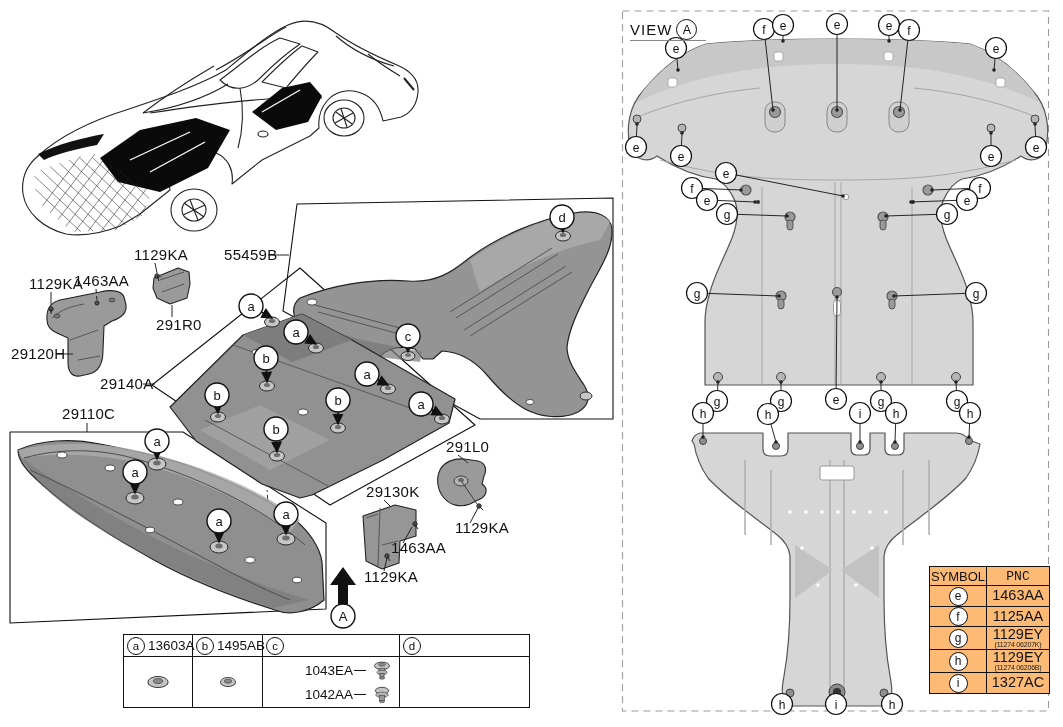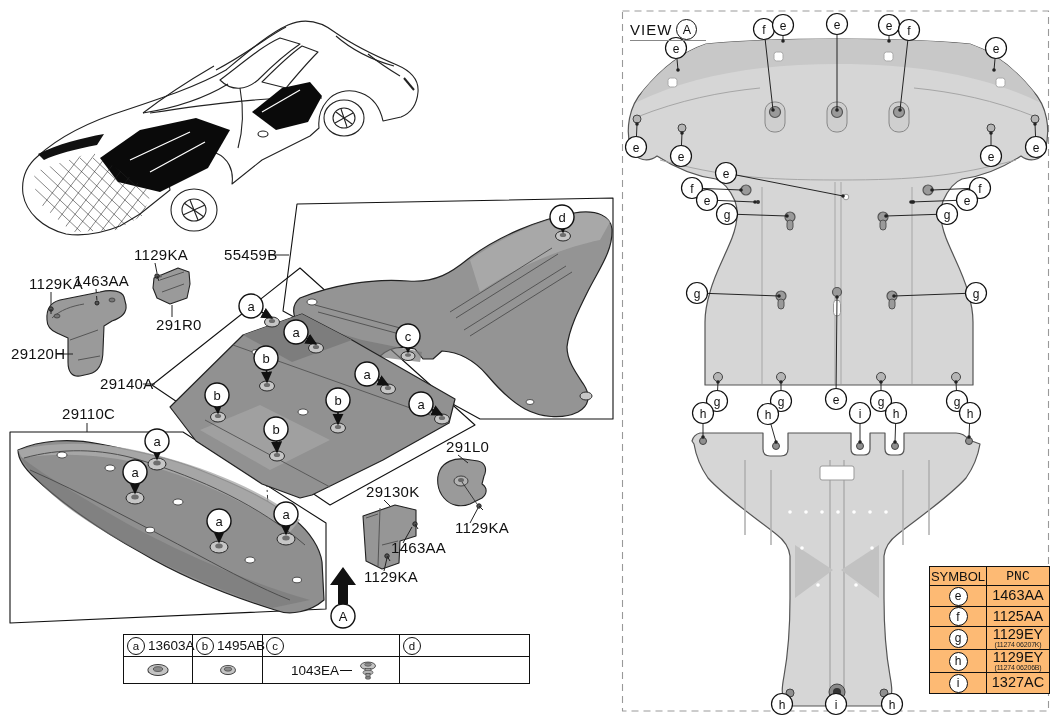--- a/index.html
+++ b/index.html
@@ -11,21 +11,21 @@
   .co-letter{font-size:13px;}
   .co-letter-r{font-size:12px;}
 
   
   .legend{position:absolute;left:123px;top:634px;display:flex;border:1.4px solid #111;background:#fff;}
   .lg-col{border-right:1.4px solid #111;display:flex;flex-direction:column;}
   .lg-col:last-child{border-right:none;}
   .lg-head{height:21px;border-bottom:1.4px solid #111;display:flex;align-items:center;gap:3px;
            padding:0 3px;font-size:13.5px;white-space:nowrap;}
   .lg-body{flex:1;display:flex;align-items:center;justify-content:center;flex-direction:column;padding:1px 2px;}
-  .lg-row{display:flex;align-items:center;justify-content:center;width:100%;font-size:13.5px;gap:0;}
+  .lg-row{display:flex;align-items:center;justify-content:flex-end;width:100%;font-size:13.5px;gap:0;}
   .lg-row .pn{width:60px;text-align:right;}
   .lg-row .dash{width:12px;border-top:1.2px solid #111;margin:0 1px;}
   .circ{display:inline-flex;align-items:center;justify-content:center;flex:none;
         width:16px;height:16px;border:1.3px solid #111;border-radius:50%;font-size:11.5px;background:#fff;}
 
   
   .symtab{position:absolute;left:929px;top:566px;border-collapse:collapse;background:#fdba74;}
   .symtab td,.symtab th{border:1.3px solid #111;padding:0;text-align:center;font-weight:normal;}
   .symtab th{font-size:13px;height:18px;width:56px;}
   .symtab th.pnc-h{width:62px;font-family:Liberation Mono, monospace;}
@@ -731,20 +731,30 @@
         <span class="dash"></span>
         <svg width="30" height="24" viewBox="0 0 36 26">
           <ellipse cx="18" cy="8" rx="9" ry="4.5" fill="#c4c4c4" stroke="#333"></ellipse>
           <ellipse cx="18" cy="6.5" rx="4" ry="2" fill="#8a8a8a" stroke="#333" stroke-width=".6"></ellipse>
           <rect x="14.5" y="11" width="7" height="4" fill="#a8a8a8" stroke="#333" stroke-width=".7"></rect>
           <ellipse cx="18" cy="16" rx="6" ry="2.6" fill="#b5b5b5" stroke="#333" stroke-width=".7"></ellipse>
           <rect x="15.5" y="17" width="5" height="5" fill="#9a9a9a" stroke="#333" stroke-width=".7"></rect>
           <ellipse cx="18" cy="22.5" rx="3.2" ry="1.6" fill="#8a8a8a" stroke="#333" stroke-width=".6"></ellipse>
         </svg>
       </div>
+      <div class="lg-row">
+        <span class="pn">1042AA</span>
+        <span class="dash"></span>
+        <svg width="30" height="24" viewBox="0 0 36 26">
+          <ellipse cx="18" cy="9" rx="8" ry="4" fill="#c4c4c4" stroke="#333"></ellipse>
+          <ellipse cx="18" cy="14" rx="7.5" ry="3.2" fill="#b5b5b5" stroke="#333" stroke-width=".7"></ellipse>
+          <rect x="15" y="15" width="6" height="6.5" fill="#9a9a9a" stroke="#333" stroke-width=".7"></rect>
+          <ellipse cx="18" cy="22" rx="3" ry="1.5" fill="#8a8a8a" stroke="#333" stroke-width=".6"></ellipse>
+        </svg>
+      </div>
     </div>
   </div>
   <div class="lg-col" style="width:129px">
     <div class="lg-head">
       <span class="circ">d</span>
     </div>
   </div>
 </div>
 
 <table class="symtab">

